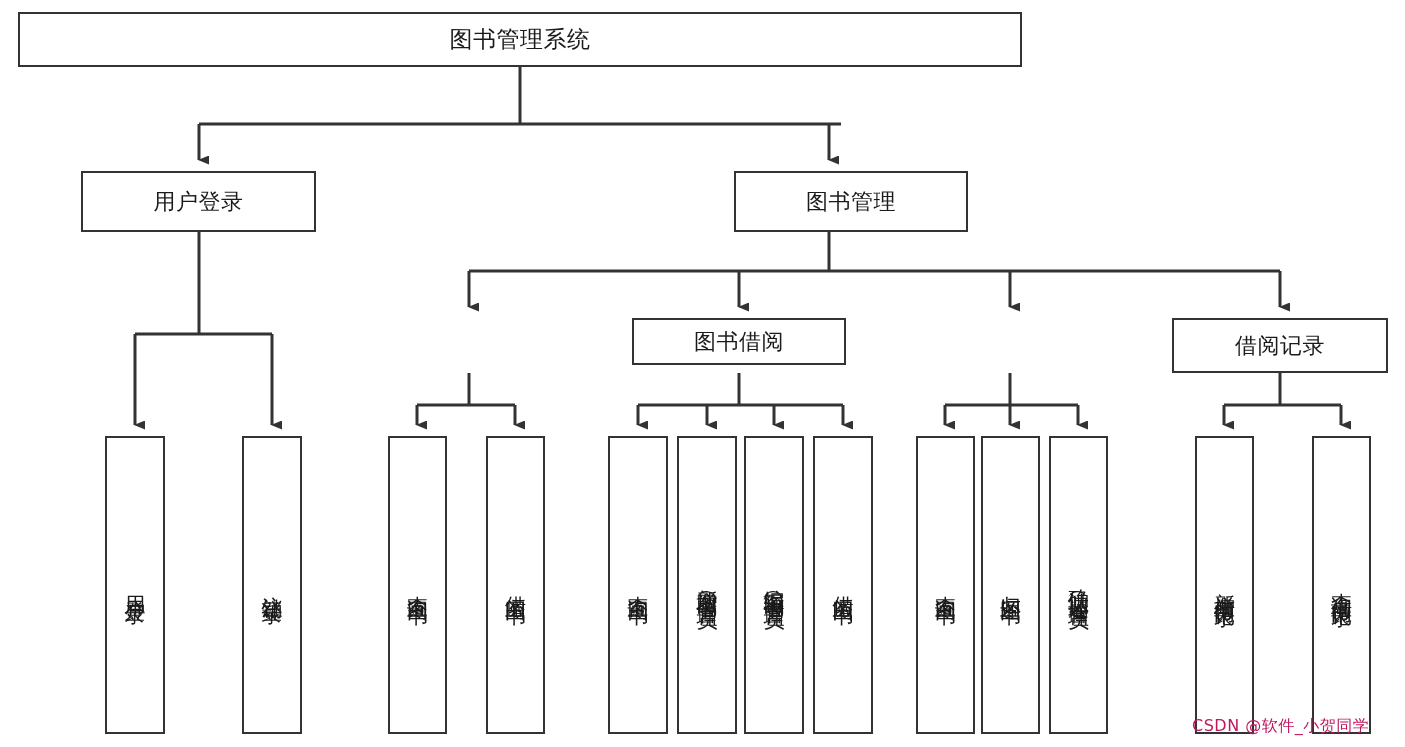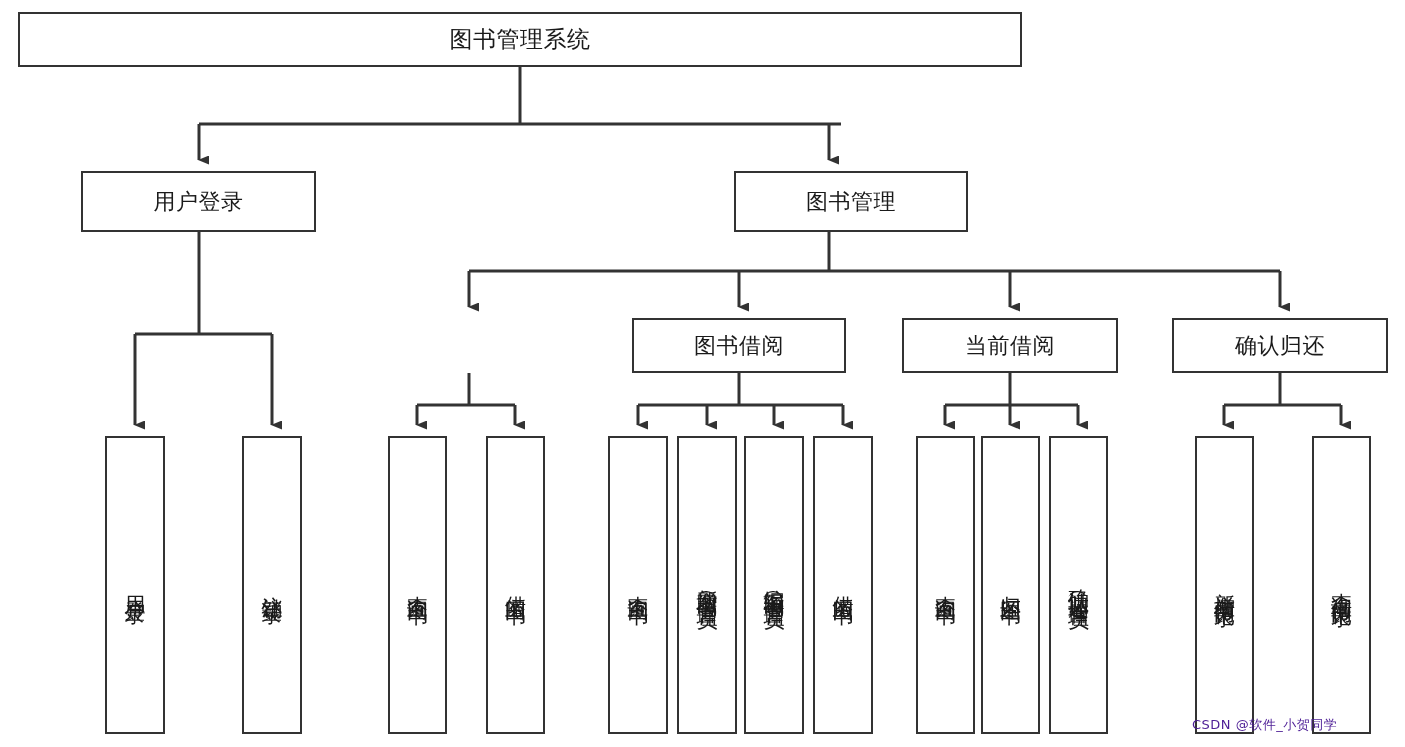--- a/index.html
+++ b/index.html
@@ -56,22 +56,22 @@
   }
   .node.vertical .node-label {
     writing-mode: vertical-rl;
     text-orientation: upright;
     font-size: 21px;
     letter-spacing: 3px;
     line-height: 1.05;
   }
   .watermark {
     position: absolute;
-    color: #4c1d95;
-    font-size: 13px;
+    color: #be185d;
+    font-size: 16px;
     white-space: nowrap;
     letter-spacing: 0.5px;
   }
 </style>
 </head>
 <body>
 
 <div id="diagram-root">
 
   <svg class="connectors" viewBox="0 0 1405 747">
@@ -128,28 +128,25 @@
     <span class="node-label">图书管理系统</span>
   </div>
 
   <div class="node horizontal" style="left:81px; top:171px; width:235px; height:61px;">
     <span class="node-label">用户登录</span>
   </div>
   <div class="node horizontal" style="left:712px; top:171px; width:234px; height:61px;margin-left:22px;">
     <span class="node-label">图书管理</span>
   </div>
 
-  <div class="node horizontal" style="left:632px; top:318px; width:214px; height:55px;">
+  <div class="node horizontal" style="left:632px; top:318px; width:214px; height:47px;">
     <span class="node-label">图书借阅</span>
   </div>
-  <div class="node horizontal" style="left:902px; top:318px; width:216px; height:55px;">
-    <span class="node-label">当前借阅</span>
-  </div>
   <div class="node horizontal" style="left:1172px; top:318px; width:216px; height:55px;">
-    <span class="node-label">确认归还</span>
+    <span class="node-label">借阅记录</span>
   </div>
 
   <div class="node vertical" style="left:105px; top:436px; width:60px; height:298px;">
     <span class="node-label">用户登录</span>
   </div>
   <div class="node vertical" style="left:242px; top:436px; width:60px; height:298px;">
     <span class="node-label">注销登录</span>
   </div>
 
   <div class="node vertical" style="left:388px; top:436px; width:59px; height:298px;">

